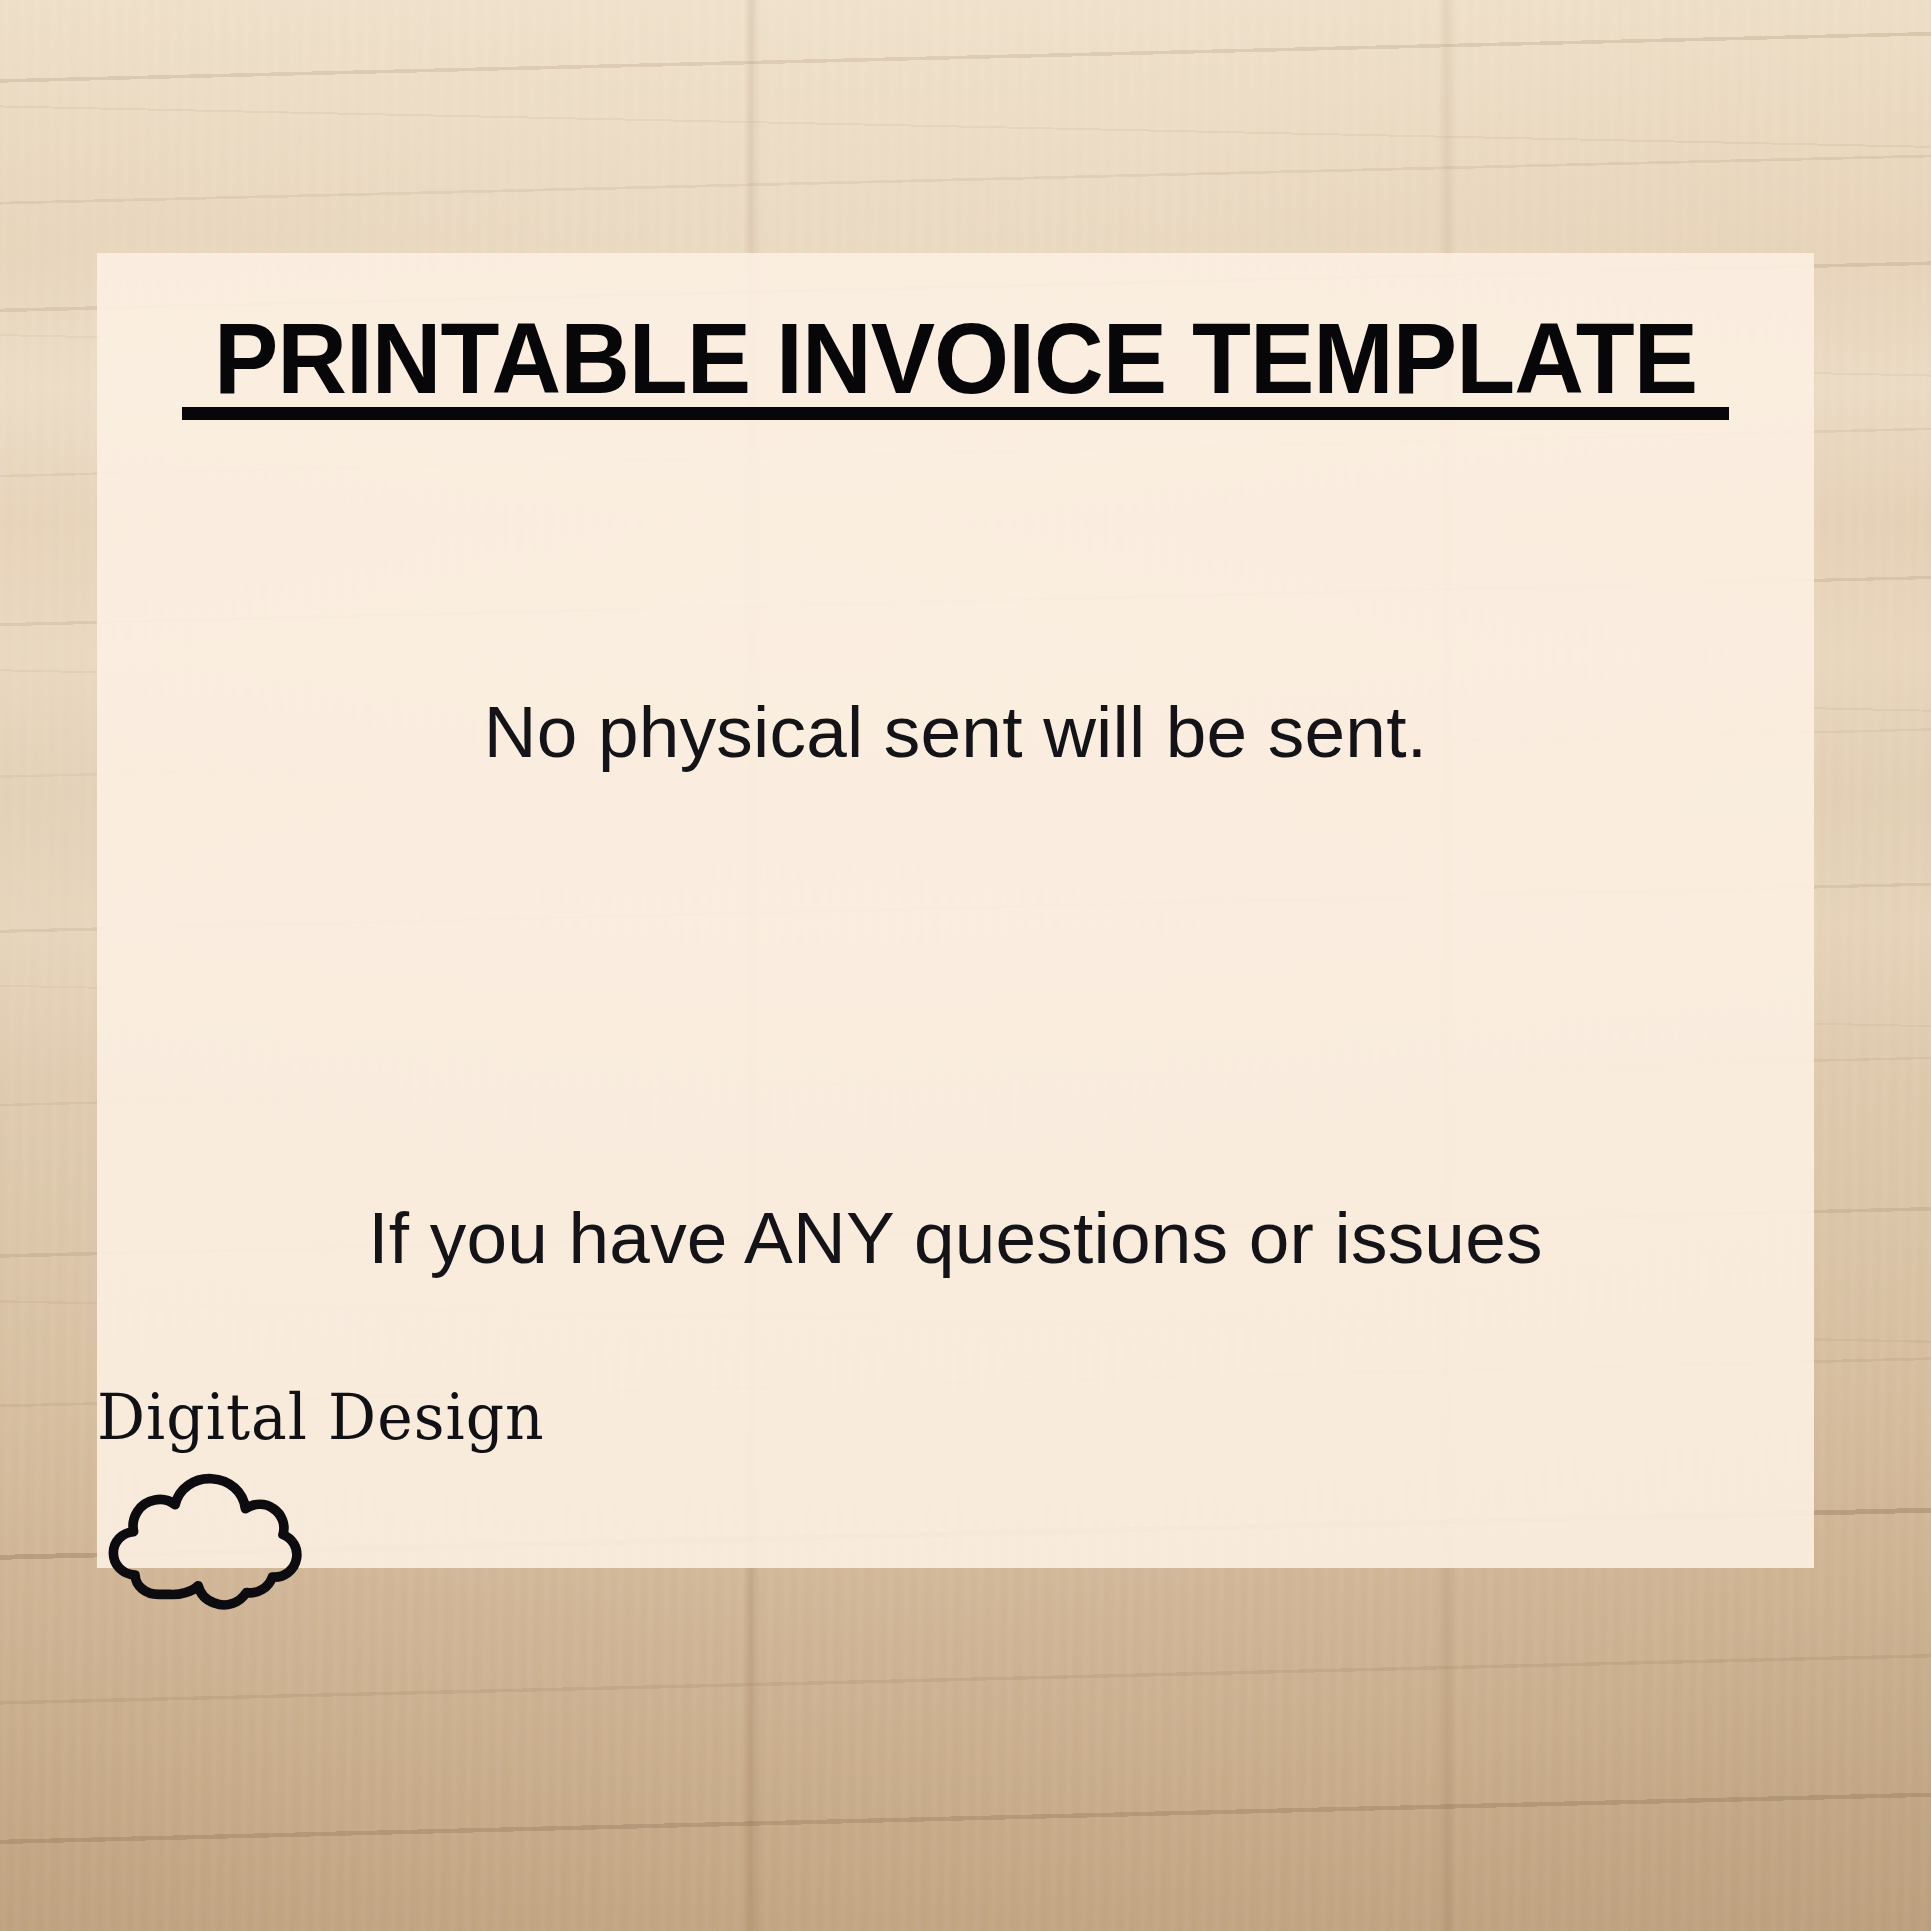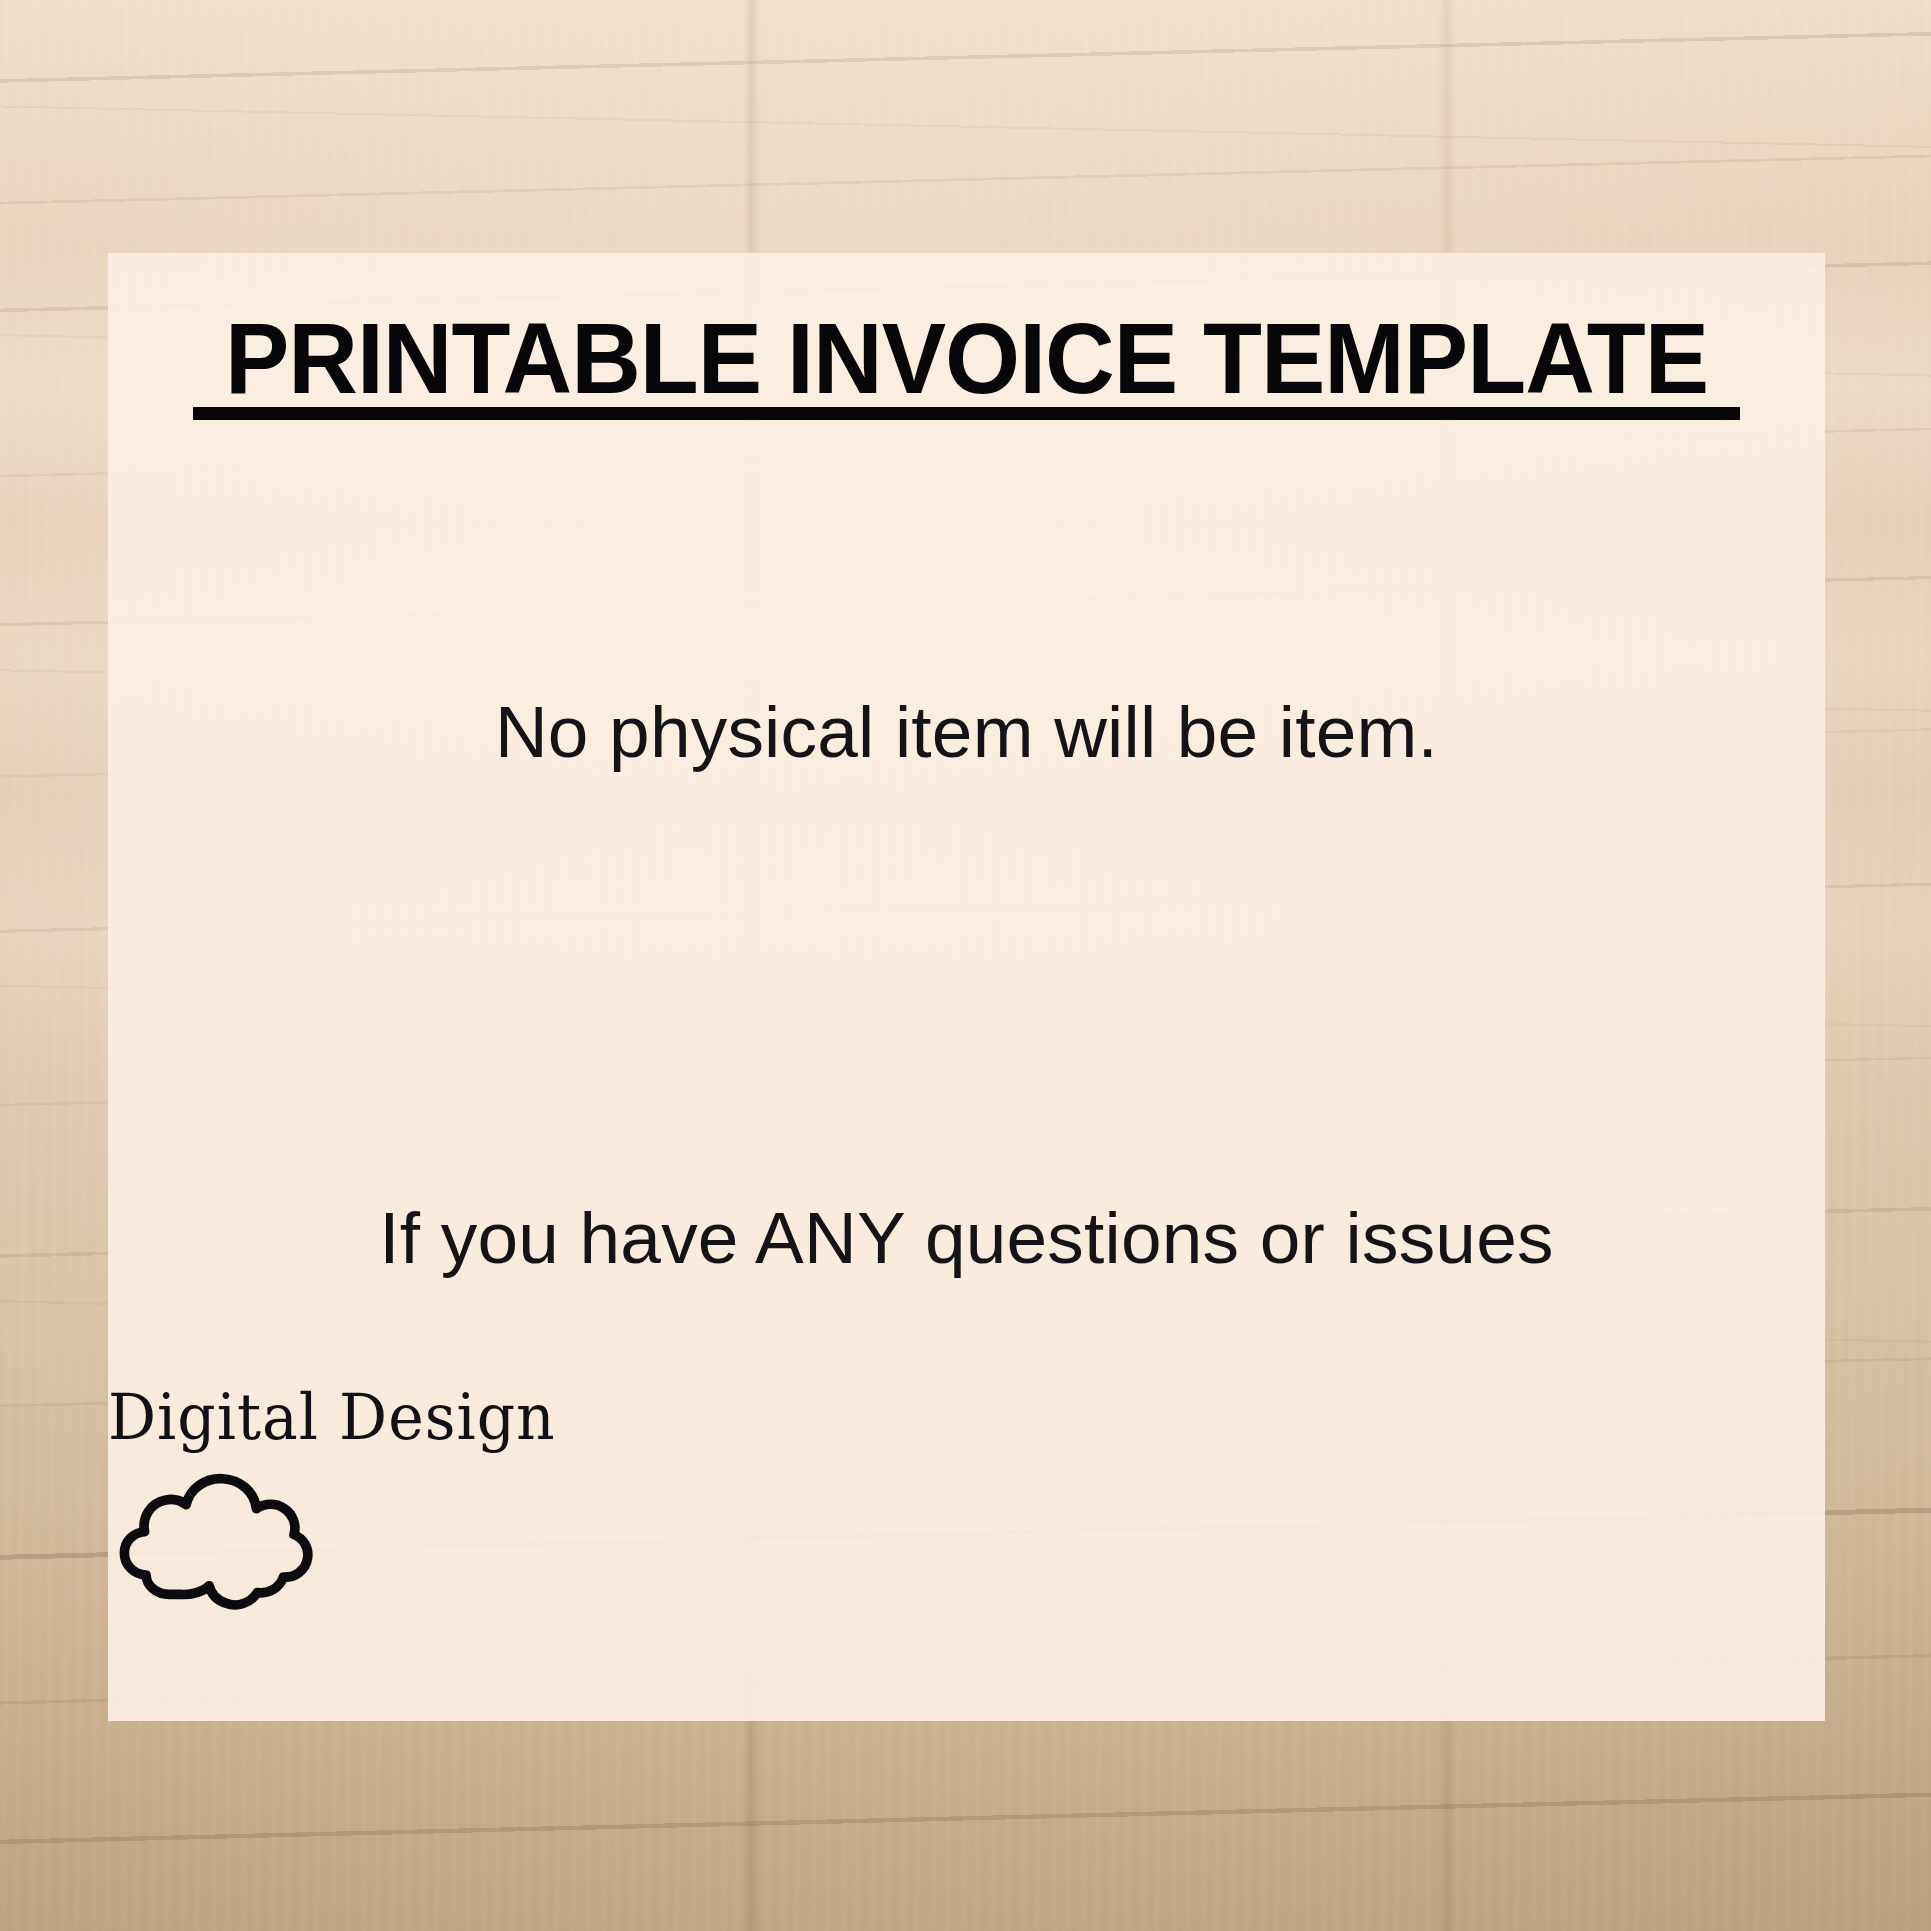--- a/index.html
+++ b/index.html
@@ -101,24 +101,23 @@
         rgba(96,72,48,0.26) 100%);
     pointer-events: none;
   }
 
   
   #listing-card {
     position: absolute;
     left: 97px;
     top: 253px;
     width: 1717px;
-    height: 1468px;
+    height: 1315px;
     background: rgba(252,240,226,0.90);
     box-shadow: 0 0 0 rgba(0,0,0,0);
-    margin-left: 11px;
   }
   .card-inner {
     position: absolute;
     inset: 0;
     display: flex;
     flex-direction: column;
     align-items: center;
   }
 
   
@@ -209,21 +208,21 @@
 
     <h1 id="page-title">PRINTABLE INVOICE TEMPLATE</h1>
     <div id="title-underline"></div>
 
     <div id="body-copy">
 
 
       <div class="gap-1"></div>
 
       <p class="para">
-        <span class="para-line">No physical item will be item.</span>
+        <span class="para-line">No physical sent will be sent.</span>
         <span class="line-spacer"></span>
         <span class="line-spacer"></span>
       </p>
 
       <div class="gap-2"></div>
 
       <p class="para">
         <span class="para-line">If you have ANY questions or issues</span>
         <span class="line-spacer"></span>
         

